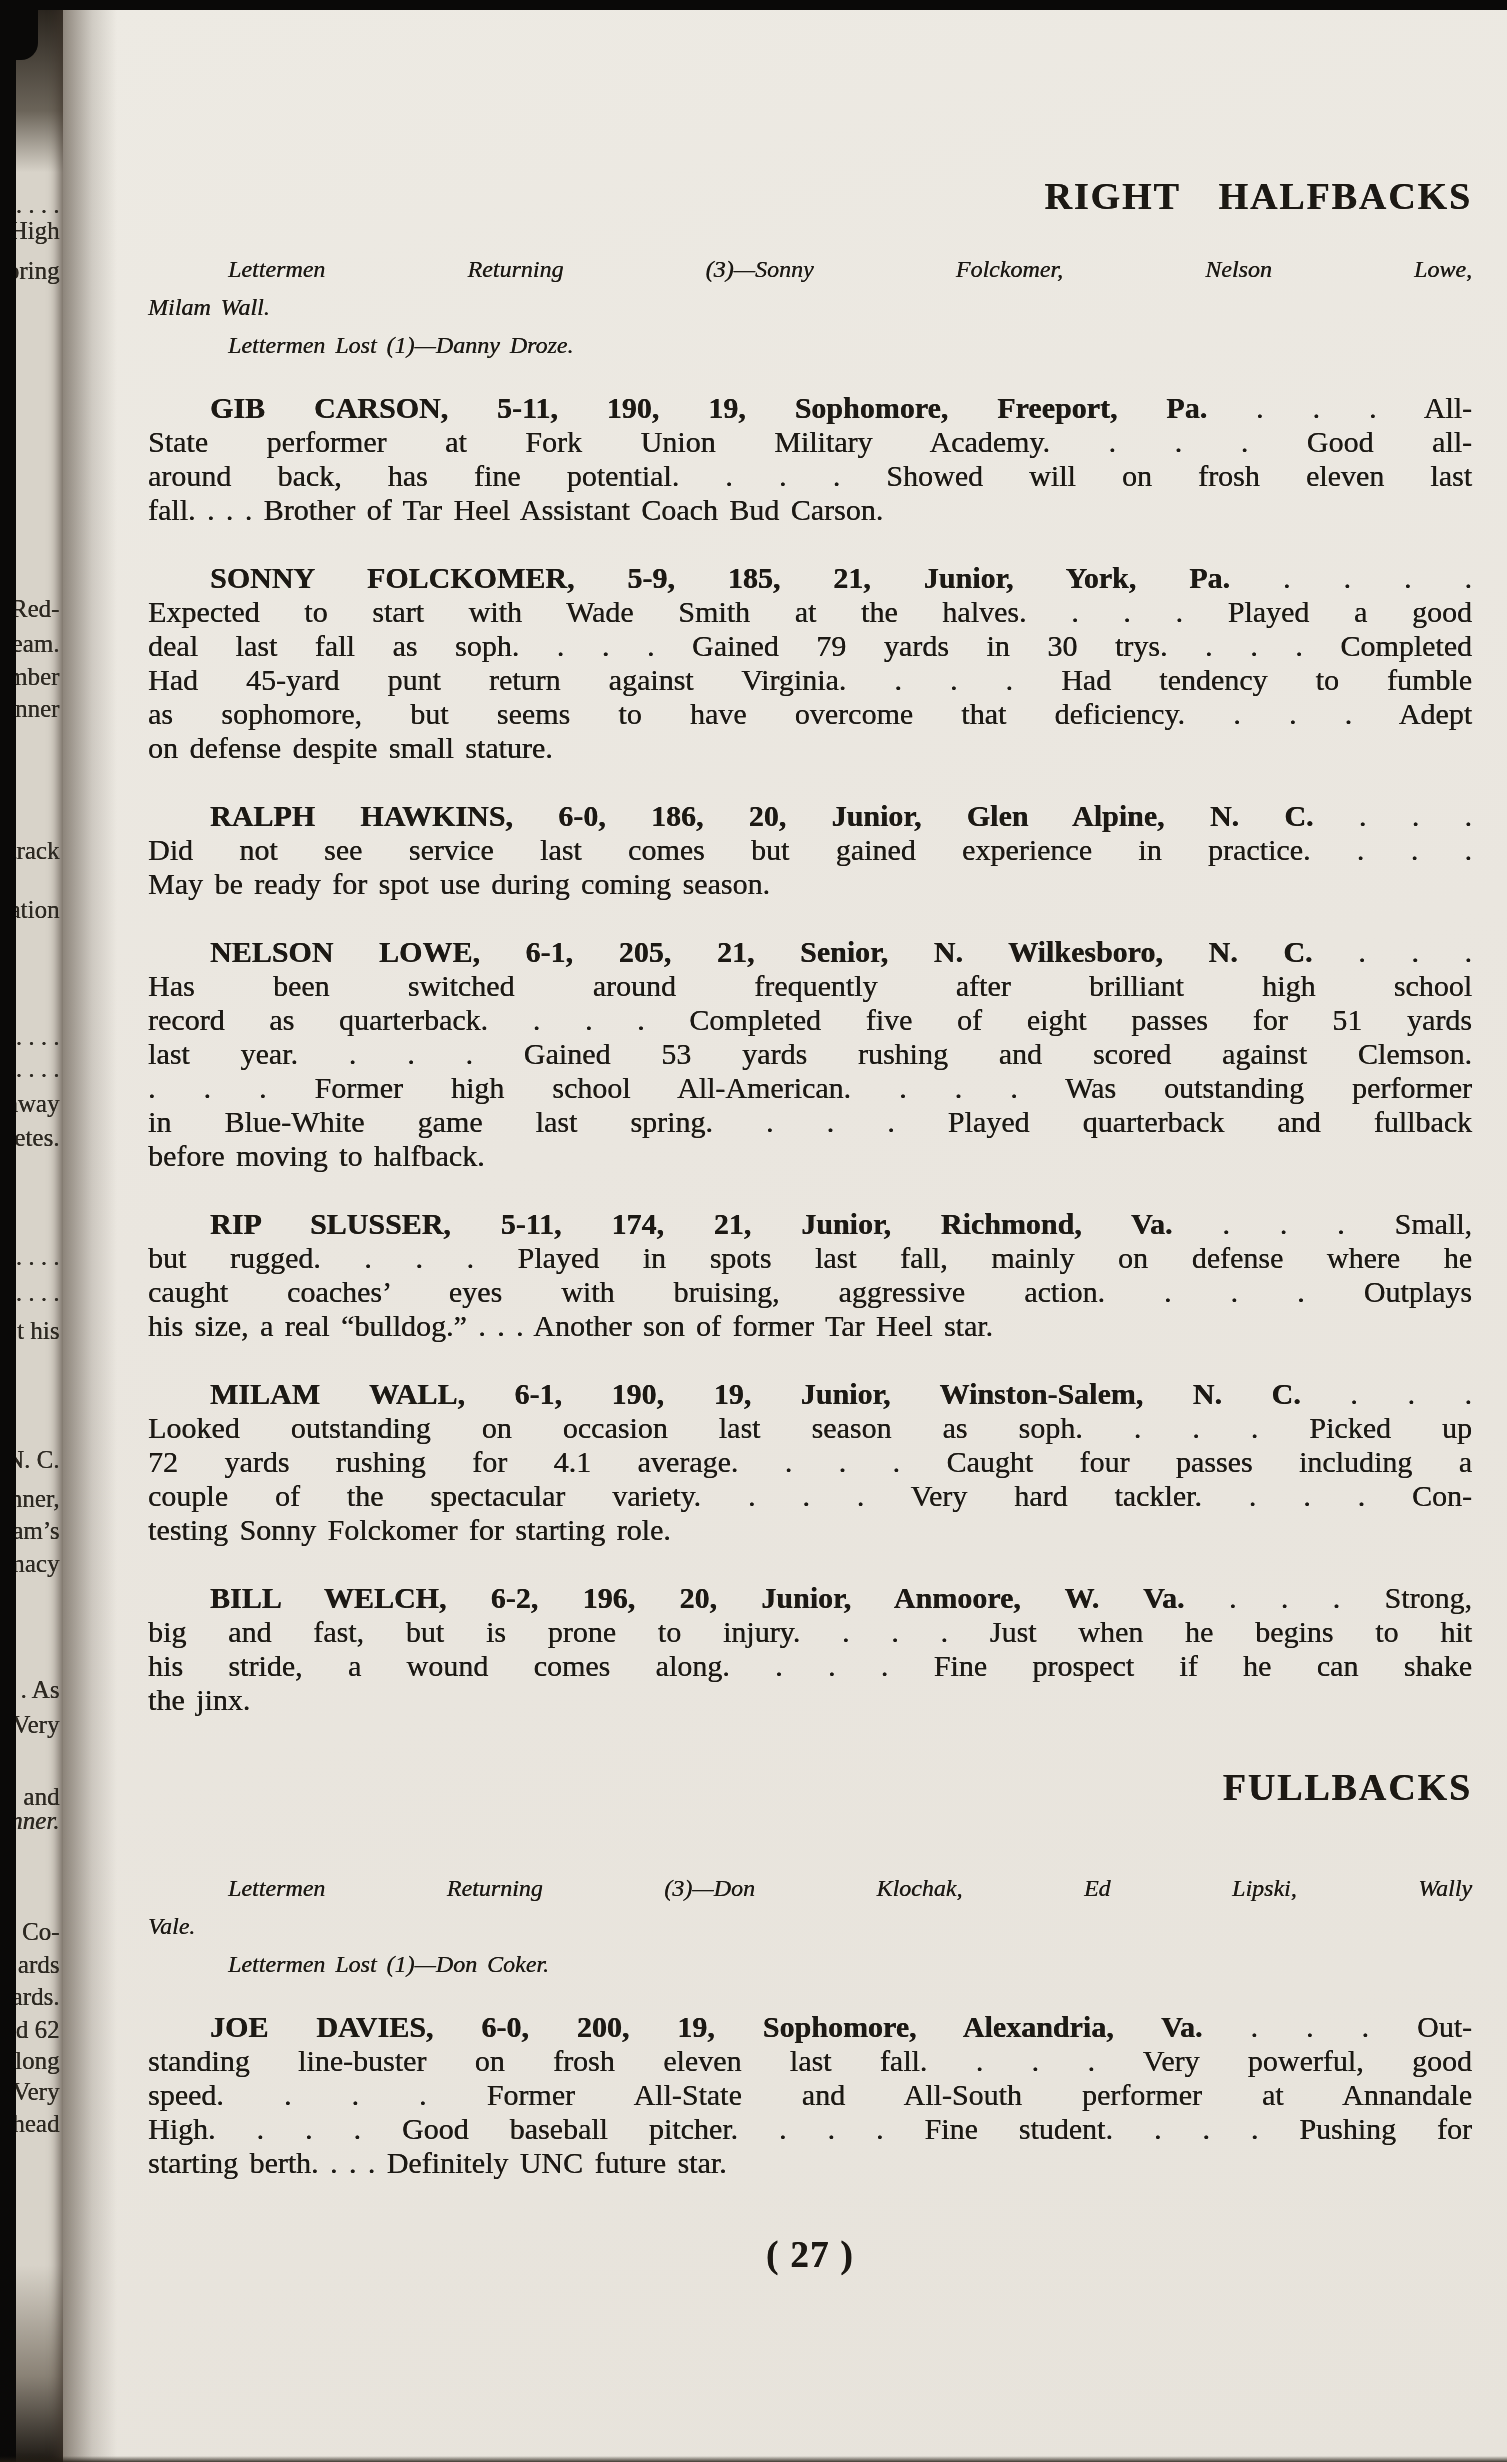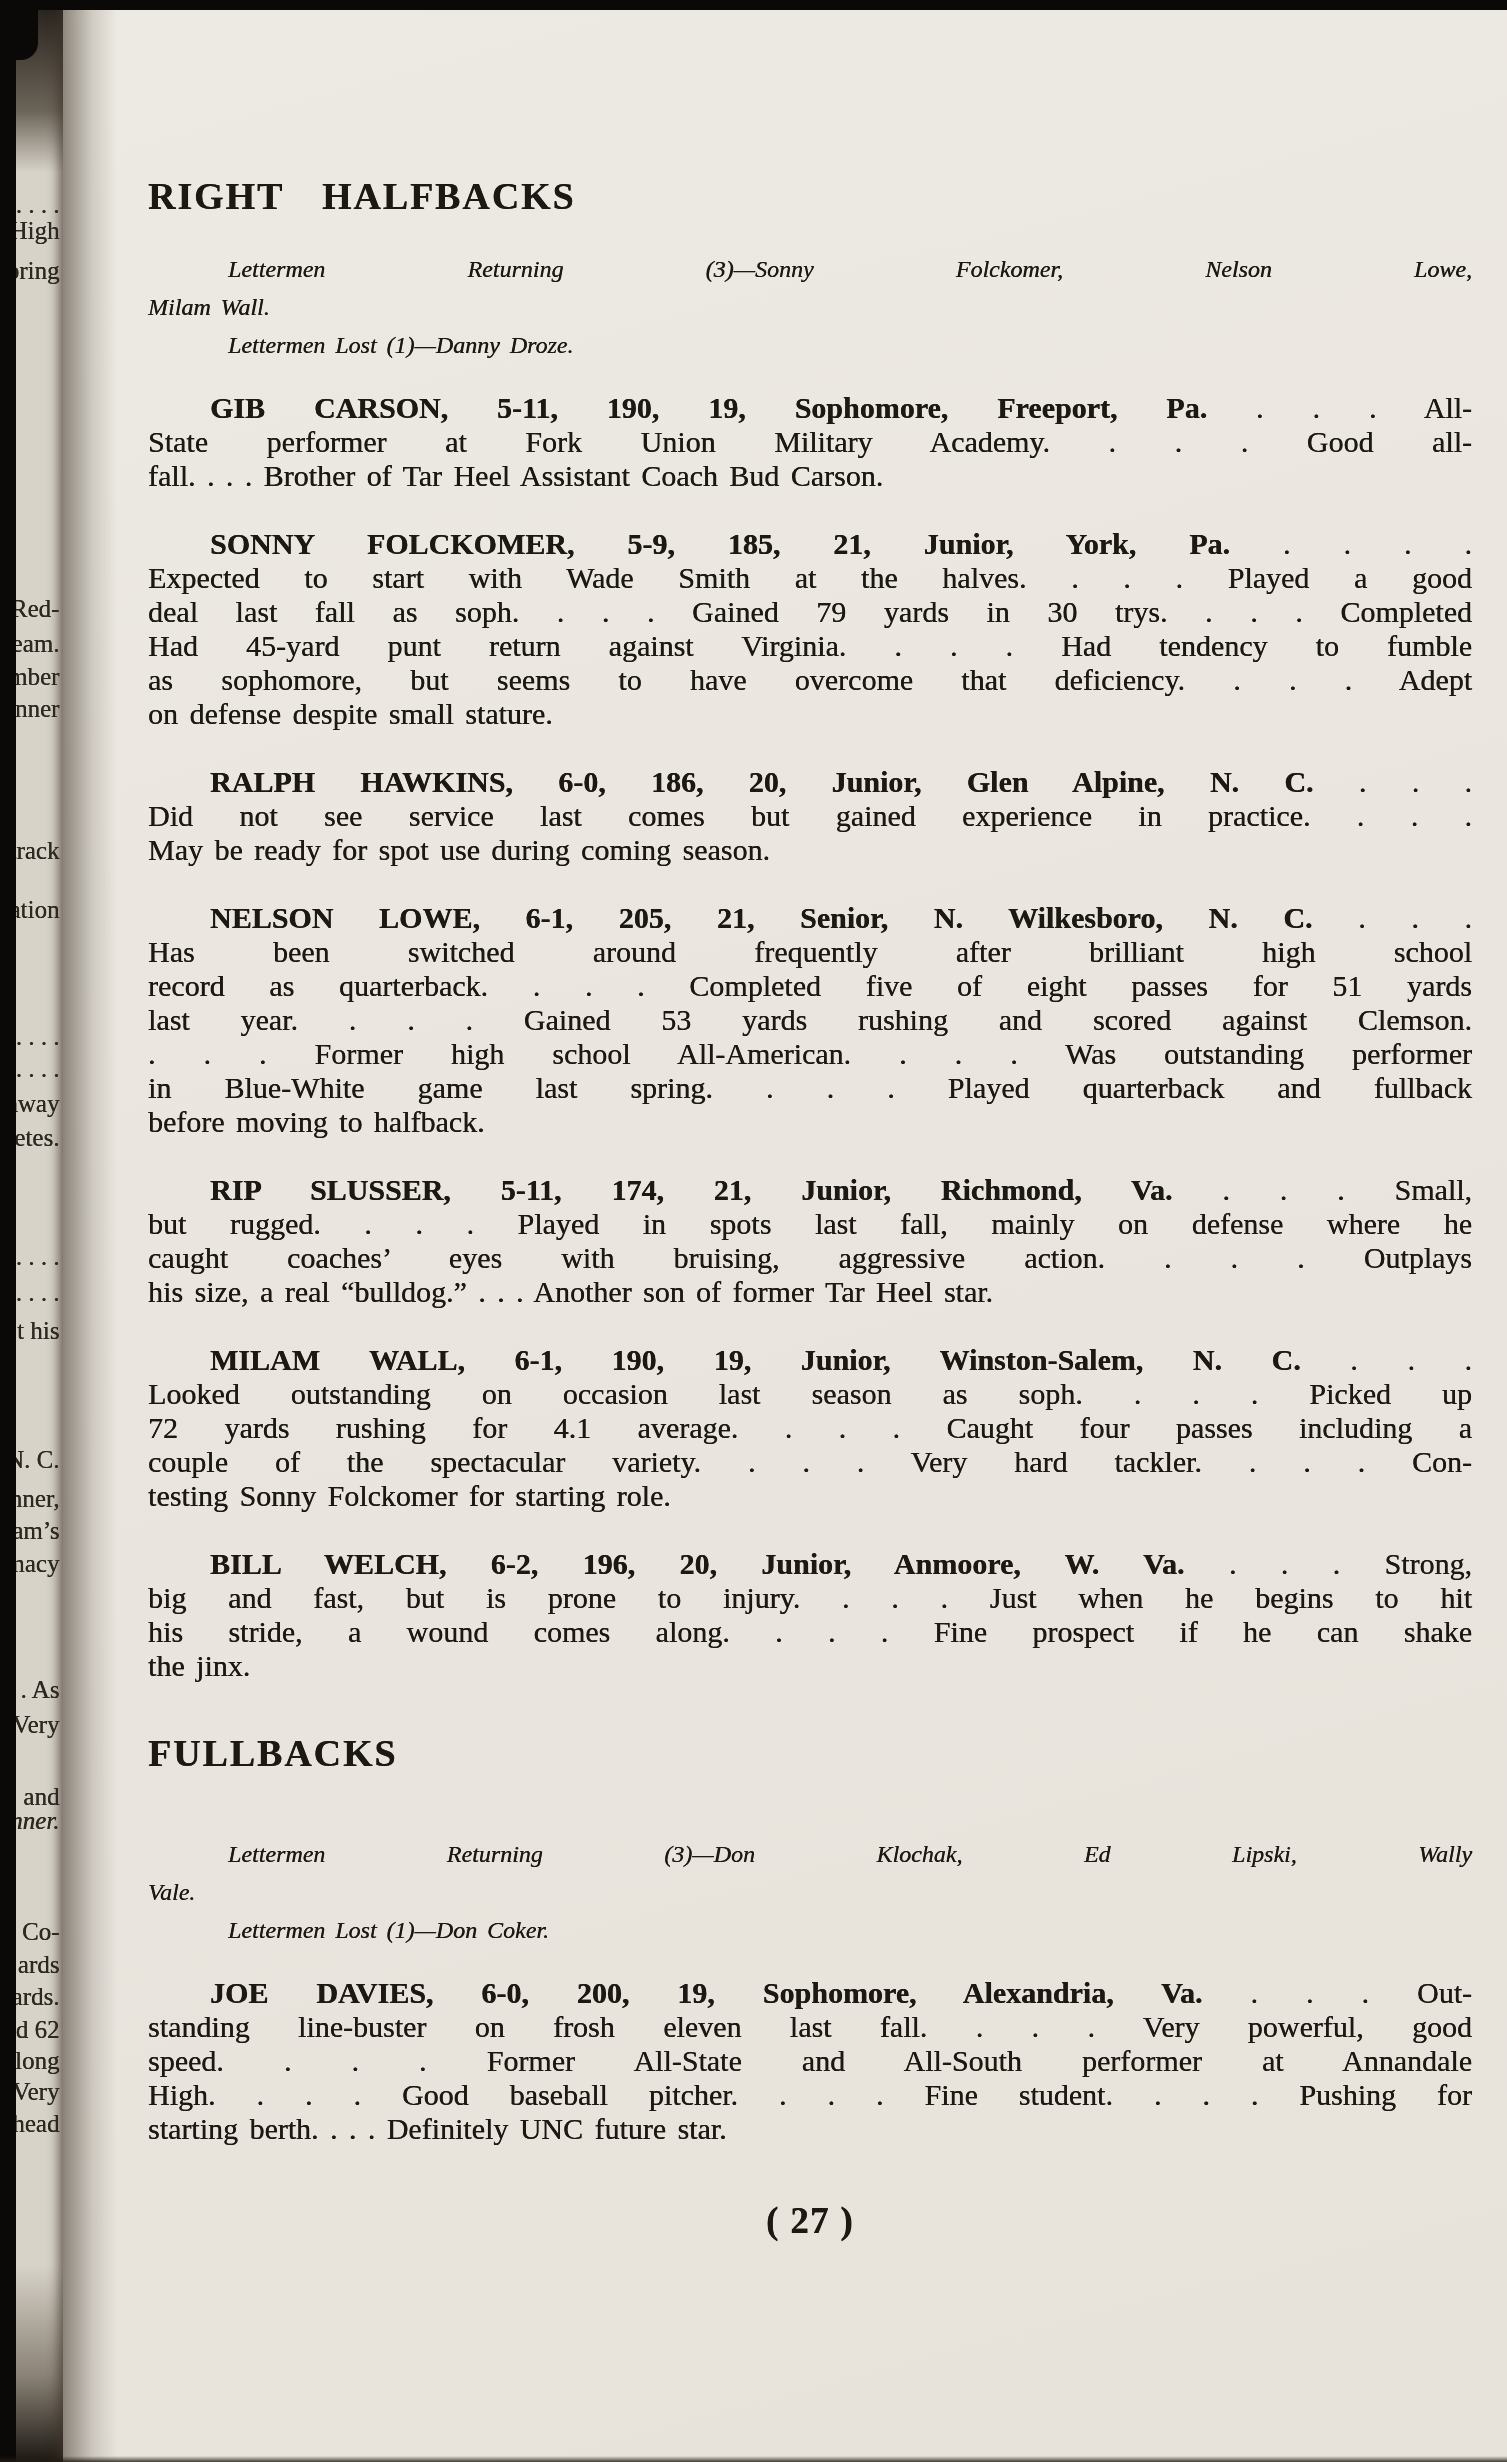--- a/index.html
+++ b/index.html
@@ -66,21 +66,21 @@
   }
   
   .content {
     position: absolute;
     left: 86px; top: 175px; width: 1324px;
     color: #1c1914;
   }
   .section-title {
     font-size: 38px; line-height: 43px;
     font-weight: bold;
-    text-align: left;
+    text-align: right;
     letter-spacing: 1.9px;
     word-spacing: 27px;
     text-shadow: 0.3px 0 0 currentColor;
   }
   .section-title.fullbacks { margin-top: 49px; }
   .intros { margin-top: 32px; }
   .intros.fb { margin-top: 60px; }
   .intro-para { margin: 0; }
   .line {
     font-size: 30px; line-height: 34px;
@@ -124,20 +124,21 @@
               <div class="line">Milam Wall.</div>
             </div>
             <div class="intro-para">
               <div class="line indent">Lettermen Lost (1)—Danny Droze.</div>
             </div>
           </div>
         <div class="players">
             <div class="player-para">
               <div class="line indent-name just"><b>GIB CARSON, 5-11, 190, 19, Sophomore, Freeport, Pa.</b> . . . All-</div>
               <div class="line just">State performer at Fork Union Military Academy. . . . Good all-</div>
+              <div class="line just">around back, has fine potential. . . . Showed will on frosh eleven last</div>
               <div class="line">fall. . . . Brother of Tar Heel Assistant Coach Bud Carson.</div>
             </div>
             <div class="player-para">
               <div class="line indent-name just"><b>SONNY FOLCKOMER, 5-9, 185, 21, Junior, York, Pa.</b> . . . .</div>
               <div class="line just">Expected to start with Wade Smith at the halves. . . . Played a good</div>
               <div class="line just">deal last fall as soph. . . . Gained 79 yards in 30 trys. . . . Completed</div>
               <div class="line just">Had 45-yard punt return against Virginia. . . . Had tendency to fumble</div>
               <div class="line just">as sophomore, but seems to have overcome that deficiency. . . . Adept</div>
               <div class="line">on defense despite small stature.</div>
             </div>

